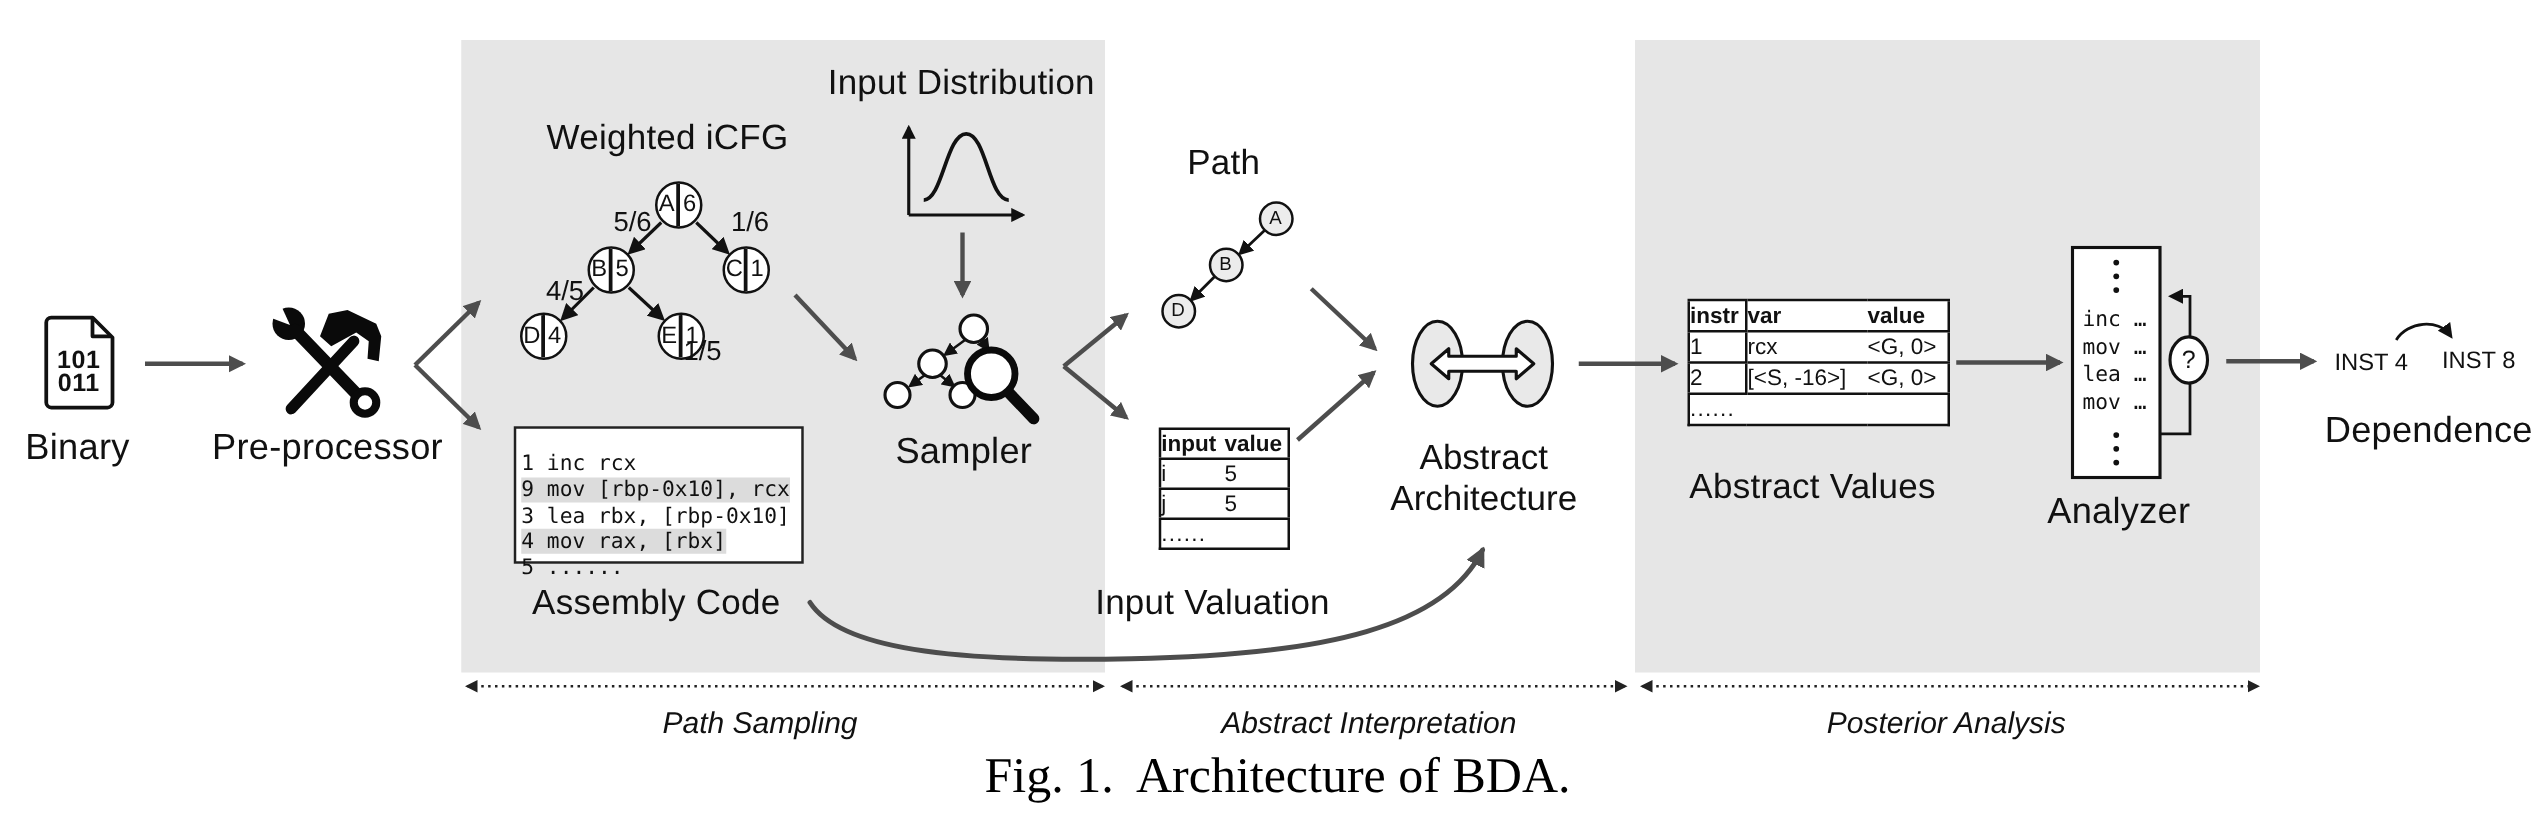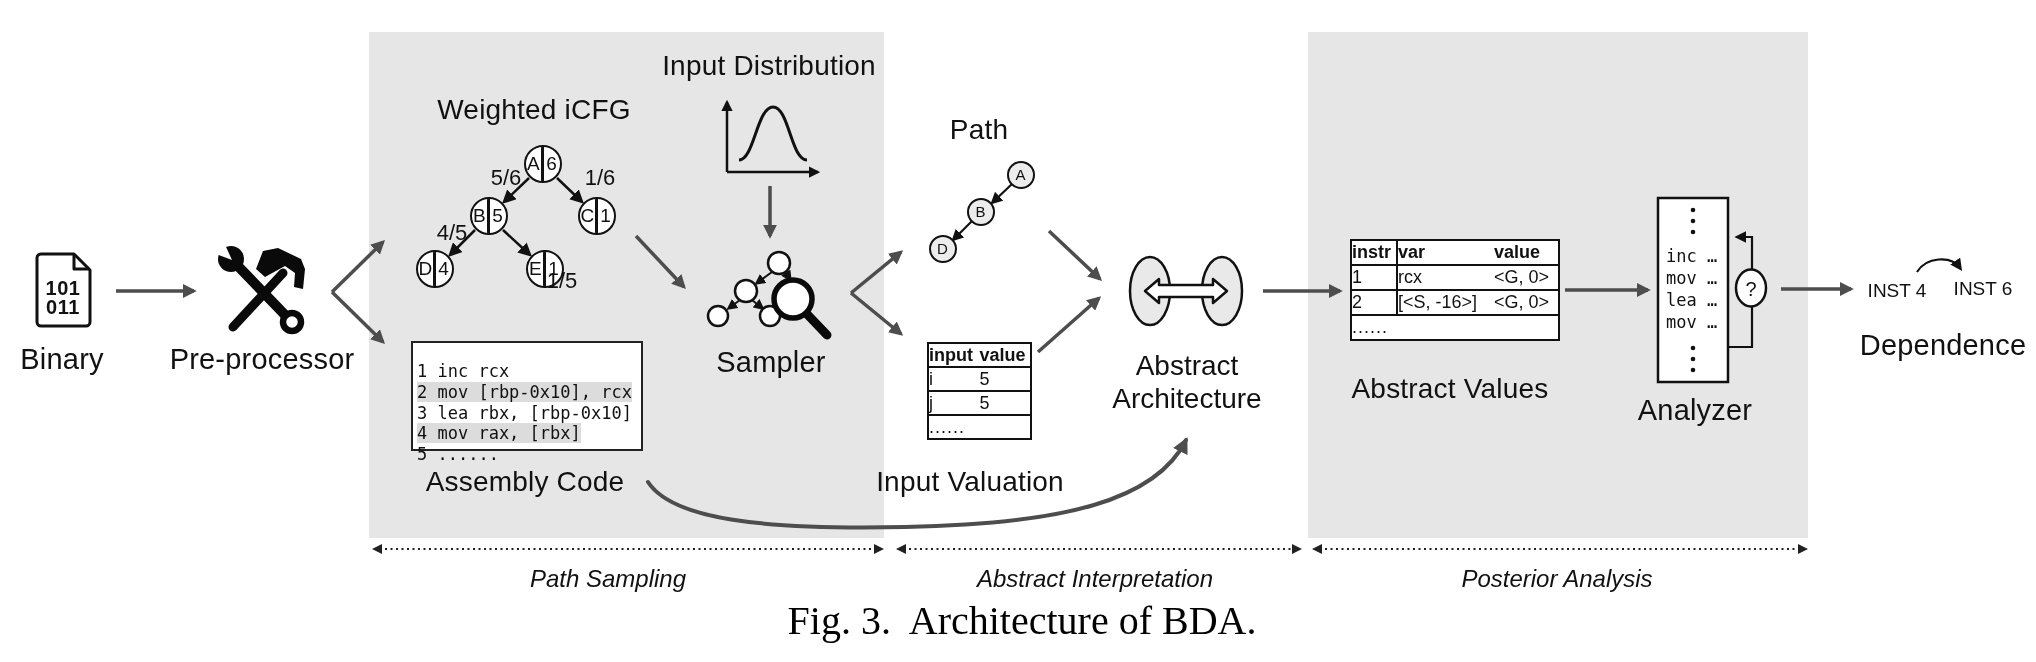--- a/index.html
+++ b/index.html
@@ -208,21 +208,21 @@
   <div class="frac" style="left:506px;top:178px;">5/6</div>
   <div class="frac" style="left:600px;top:178px;text-align:center;">1/6</div>
   <div class="frac" style="left:452px;top:233px;">4/5</div>
   <div class="frac" style="left:562px;top:233px;margin-top:48px;">1/5</div>
 
   <div class="lbl" style="left:769px;top:66px;">Input Distribution</div>
   <div class="lbl" style="left:771px;top:362px;font-size:29px;">Sampler</div>
 
   <div class="asm-box">
     <div class="asm-line"><span>1 inc rcx</span></div>
-    <div class="asm-line"><span class="hl">2 mov [rbp-0x10], rcx</span></div>
+    <div class="asm-line"><span class="hl">9 mov [rbp-0x10], rcx</span></div>
     <div class="asm-line"><span>3 lea rbx, [rbp-0x10]</span></div>
     <div class="asm-line"><span class="hl">4 mov rax, [rbx]</span></div>
     <div class="asm-line"><span>5 ......</span></div>
   </div>
   <div class="lbl" style="left:525px;top:482px;">Assembly Code</div>
 
   <div class="lbl" style="left:979px;top:130px;">Path</div>
   <div class="path-node" style="left:1006.5px;top:160.5px;">A</div>
   <div class="path-node" style="left:966.5px;top:197.5px;">B</div>
   <div class="path-node" style="left:928.5px;top:234.5px;">D</div>
@@ -280,22 +280,22 @@
   <div class="lbl" style="left:1450px;top:361px;margin-top:28px;">Abstract Values</div>
 
   <div class="an-line" style="left:1666px;top:256px;">inc …</div>
   <div class="an-line" style="left:1666px;top:278px;">mov …</div>
   <div class="an-line" style="left:1666px;top:300px;">lea …</div>
   <div class="an-line" style="left:1666px;top:322px;">mov …</div>
   <div class="qmark" style="left:1751px;top:289px;">?</div>
   <div class="lbl" style="left:1695px;top:410px;font-size:29px;">Analyzer</div>
 
   <div class="lbl-sm" style="left:1897px;top:291px;">INST 4</div>
-  <div class="lbl-sm" style="left:1983px;top:289px;">INST 6</div>
+  <div class="lbl-sm" style="left:1983px;top:289px;">INST 8</div>
   <div class="lbl" style="left:1943px;top:345px;font-size:29px;">Dependence</div>
 
   <div class="section-lbl" style="left:608px;top:579px;">Path Sampling</div>
   <div class="section-lbl" style="left:1095px;top:579px;">Abstract Interpretation</div>
   <div class="section-lbl" style="left:1557px;top:579px;">Posterior Analysis</div>
 
-  <div class="caption" style="left:1022px;top:620px;">Fig. 3.  Architecture of BDA.</div>
+  <div class="caption" style="left:1022px;top:620px;">Fig. 1.  Architecture of BDA.</div>
 
 </div>
 
 </body></html>

